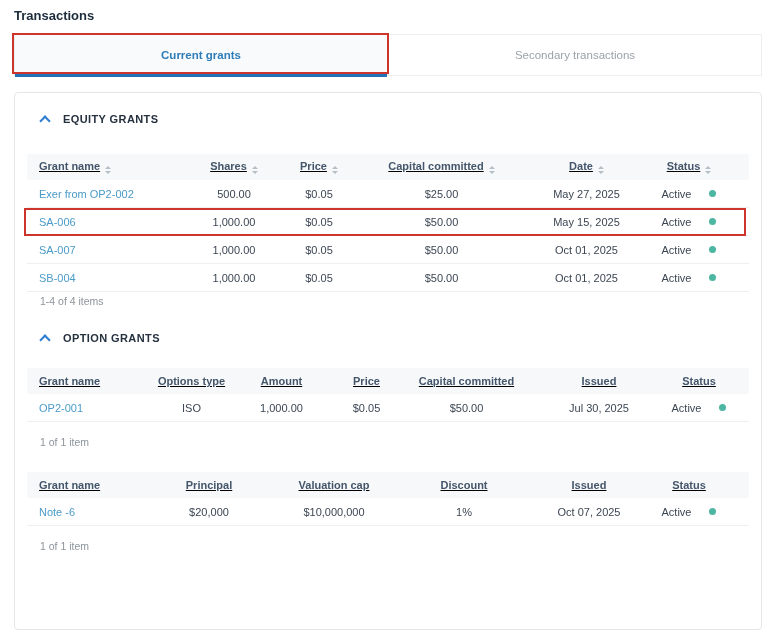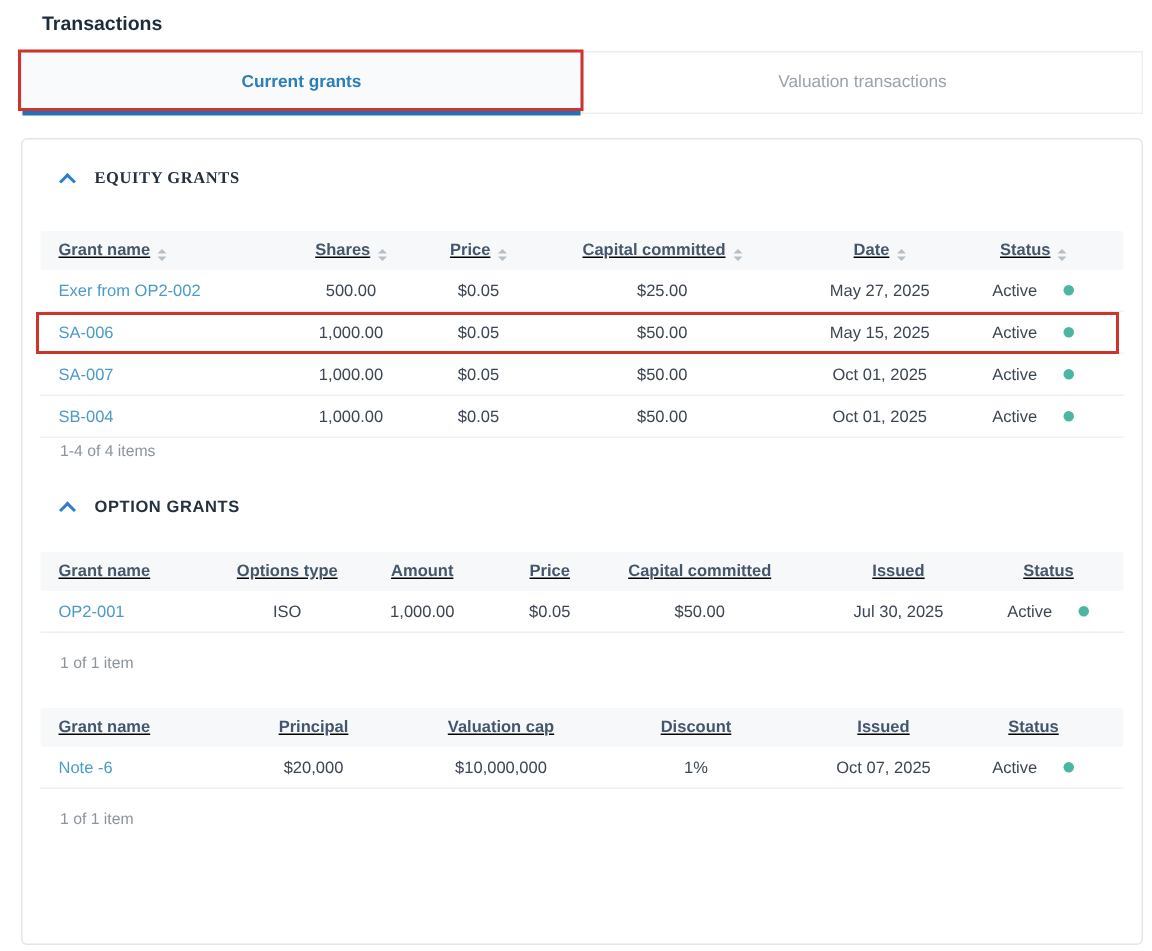--- a/index.html
+++ b/index.html
@@ -1,20 +1,20 @@
 <!DOCTYPE html>
 <html><head>
 <meta charset="utf-8">
 <style>
   * { margin:0; padding:0; box-sizing:border-box; }
   html,body { width:768px; height:634px; background:#ffffff; overflow:hidden;
     font-family:"Liberation Sans", sans-serif; -webkit-font-smoothing:antialiased; }
   .page { position:relative; width:768px; height:634px; }
 
-  .page-title { position:absolute; top:8px; left:28px; font-size:13px; font-weight:bold; color:#1d2c3b; }
+  .page-title { position:absolute; top:8px; left:14px; font-size:13px; font-weight:bold; color:#1d2c3b; }
 
   
   .tabs { position:absolute; top:34px; left:14px; right:6px; height:42px; display:flex; }
   .tab { flex:1; position:relative; display:flex; align-items:center; justify-content:center;
     background:#ffffff; border:1px solid #eceef0; cursor:pointer; font-size:11.5px; color:#9aa3ab; }
   .tab.active { background:#f8fafc; color:#2e7cb8; font-weight:bold; }
   .tab.active .underline { position:absolute; left:0; right:0; bottom:-2px; height:3px; background:#1f72b8; }
   .annot-tab { position:absolute; left:-3px; right:-2px; top:-2px; bottom:1px;
     border:2px solid #cd352c; pointer-events:none; z-index:6; }
 
@@ -47,42 +47,42 @@
 
   .status-wrap { display:inline-flex; align-items:center; gap:18px; justify-content:center; }
   .dot { width:7px; height:7px; border-radius:50%; background:#4db6a2; display:inline-block; }
 
   .tfoot { font-size:10.5px; color:#8d949b; padding:0 25px; }
 
   .annot-row { position:absolute; left:-3px; right:3px; top:0px; bottom:-1px;
     border:2px solid #cd352c; pointer-events:none; z-index:5; }
 
   
-  .mt-head1 { margin-bottom:27px;font-family:Liberation Serif, serif; }
+  .mt-head1 { margin-bottom:27px; }
   .equity-footer { margin-top:3px; margin-bottom:23px; }
   .opt-table { margin-top:22px; }
   .opt-footer { margin-top:14px; margin-bottom:24px; }
   .notes-table { margin-top:20px; }
   .notes-footer { margin-top:14px; }
 </style>
 </head>
 <body>
 
 <div class="page">
 
   <div class="page-title">Transactions</div>
 
   <div class="tabs">
     <div class="tab active">
       <span>Current grants</span>
       <div class="underline"></div>
       <div class="annot-tab"></div>
     </div>
     <div class="tab">
-      <span>Valuation transactions</span>
+      <span>Secondary transactions</span>
     </div>
   </div>
 
   <div class="card">
 
     <div class="sec-head mt-head1">
       <span class="chev"></span>
       <span class="sec-title">EQUITY GRANTS</span>
     </div>
 

